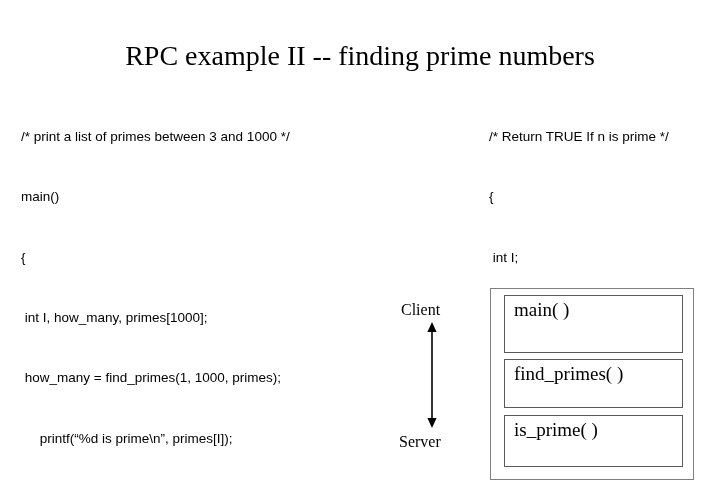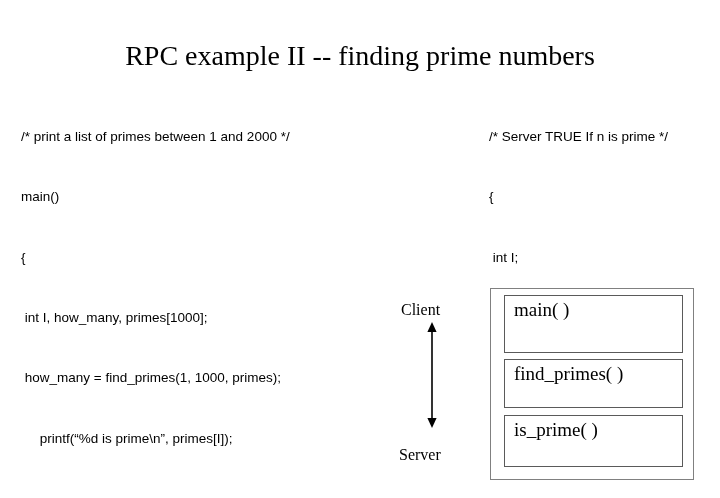--- a/index.html
+++ b/index.html
@@ -75,21 +75,20 @@
     color: #000000;
     white-space: nowrap;
   }
   .cs-label.client {
     left: 401px;
     top: 298px;
   }
   .cs-label.server {
     left: 399px;
     top: 430px;
-    margin-top: 13px;
   }
 
   
   .arrow-wrap {
     position: absolute;
     left: 424px;
     top: 322px;
     width: 16px;
     height: 106px;
   }
@@ -132,39 +131,39 @@
   }
 </style>
 </head>
 <body>
 
 <div id="slide">
 
   <div class="slide-title">RPC example II -- finding prime numbers</div>
 
   <div class="code-col left">
-    <span class="code-line">/* print a list of primes between 1 and 2000 */</span>
+    <span class="code-line">/* print a list of primes between 3 and 1000 */</span>
     <span class="code-line">main()</span>
     <span class="code-line">{</span>
     <span class="code-line"> int I, how_many, primes[1000];</span>
     <span class="code-line"> how_many = find_primes(1, 1000, primes);</span>
     <span class="code-line">     printf(“%d is prime\n”, primes[I]);</span>
     
     
     
     
     
     
     
     
     
   </div>
 
   <div class="code-col right">
-    <span class="code-line">/* Server TRUE If n is prime */</span>
+    <span class="code-line">/* Return TRUE If n is prime */</span>
     <span class="code-line">{</span>
     <span class="code-line"> int I;</span>
     <span class="code-line"> for (I = 2; I*I &lt;= n; I++){</span>
     <span class="code-line">     if ((n % I) == 0) return 0;</span>
     <span class="code-line"> }</span>
     
     
   </div>
 
   <div class="cs-label client">Client</div>

